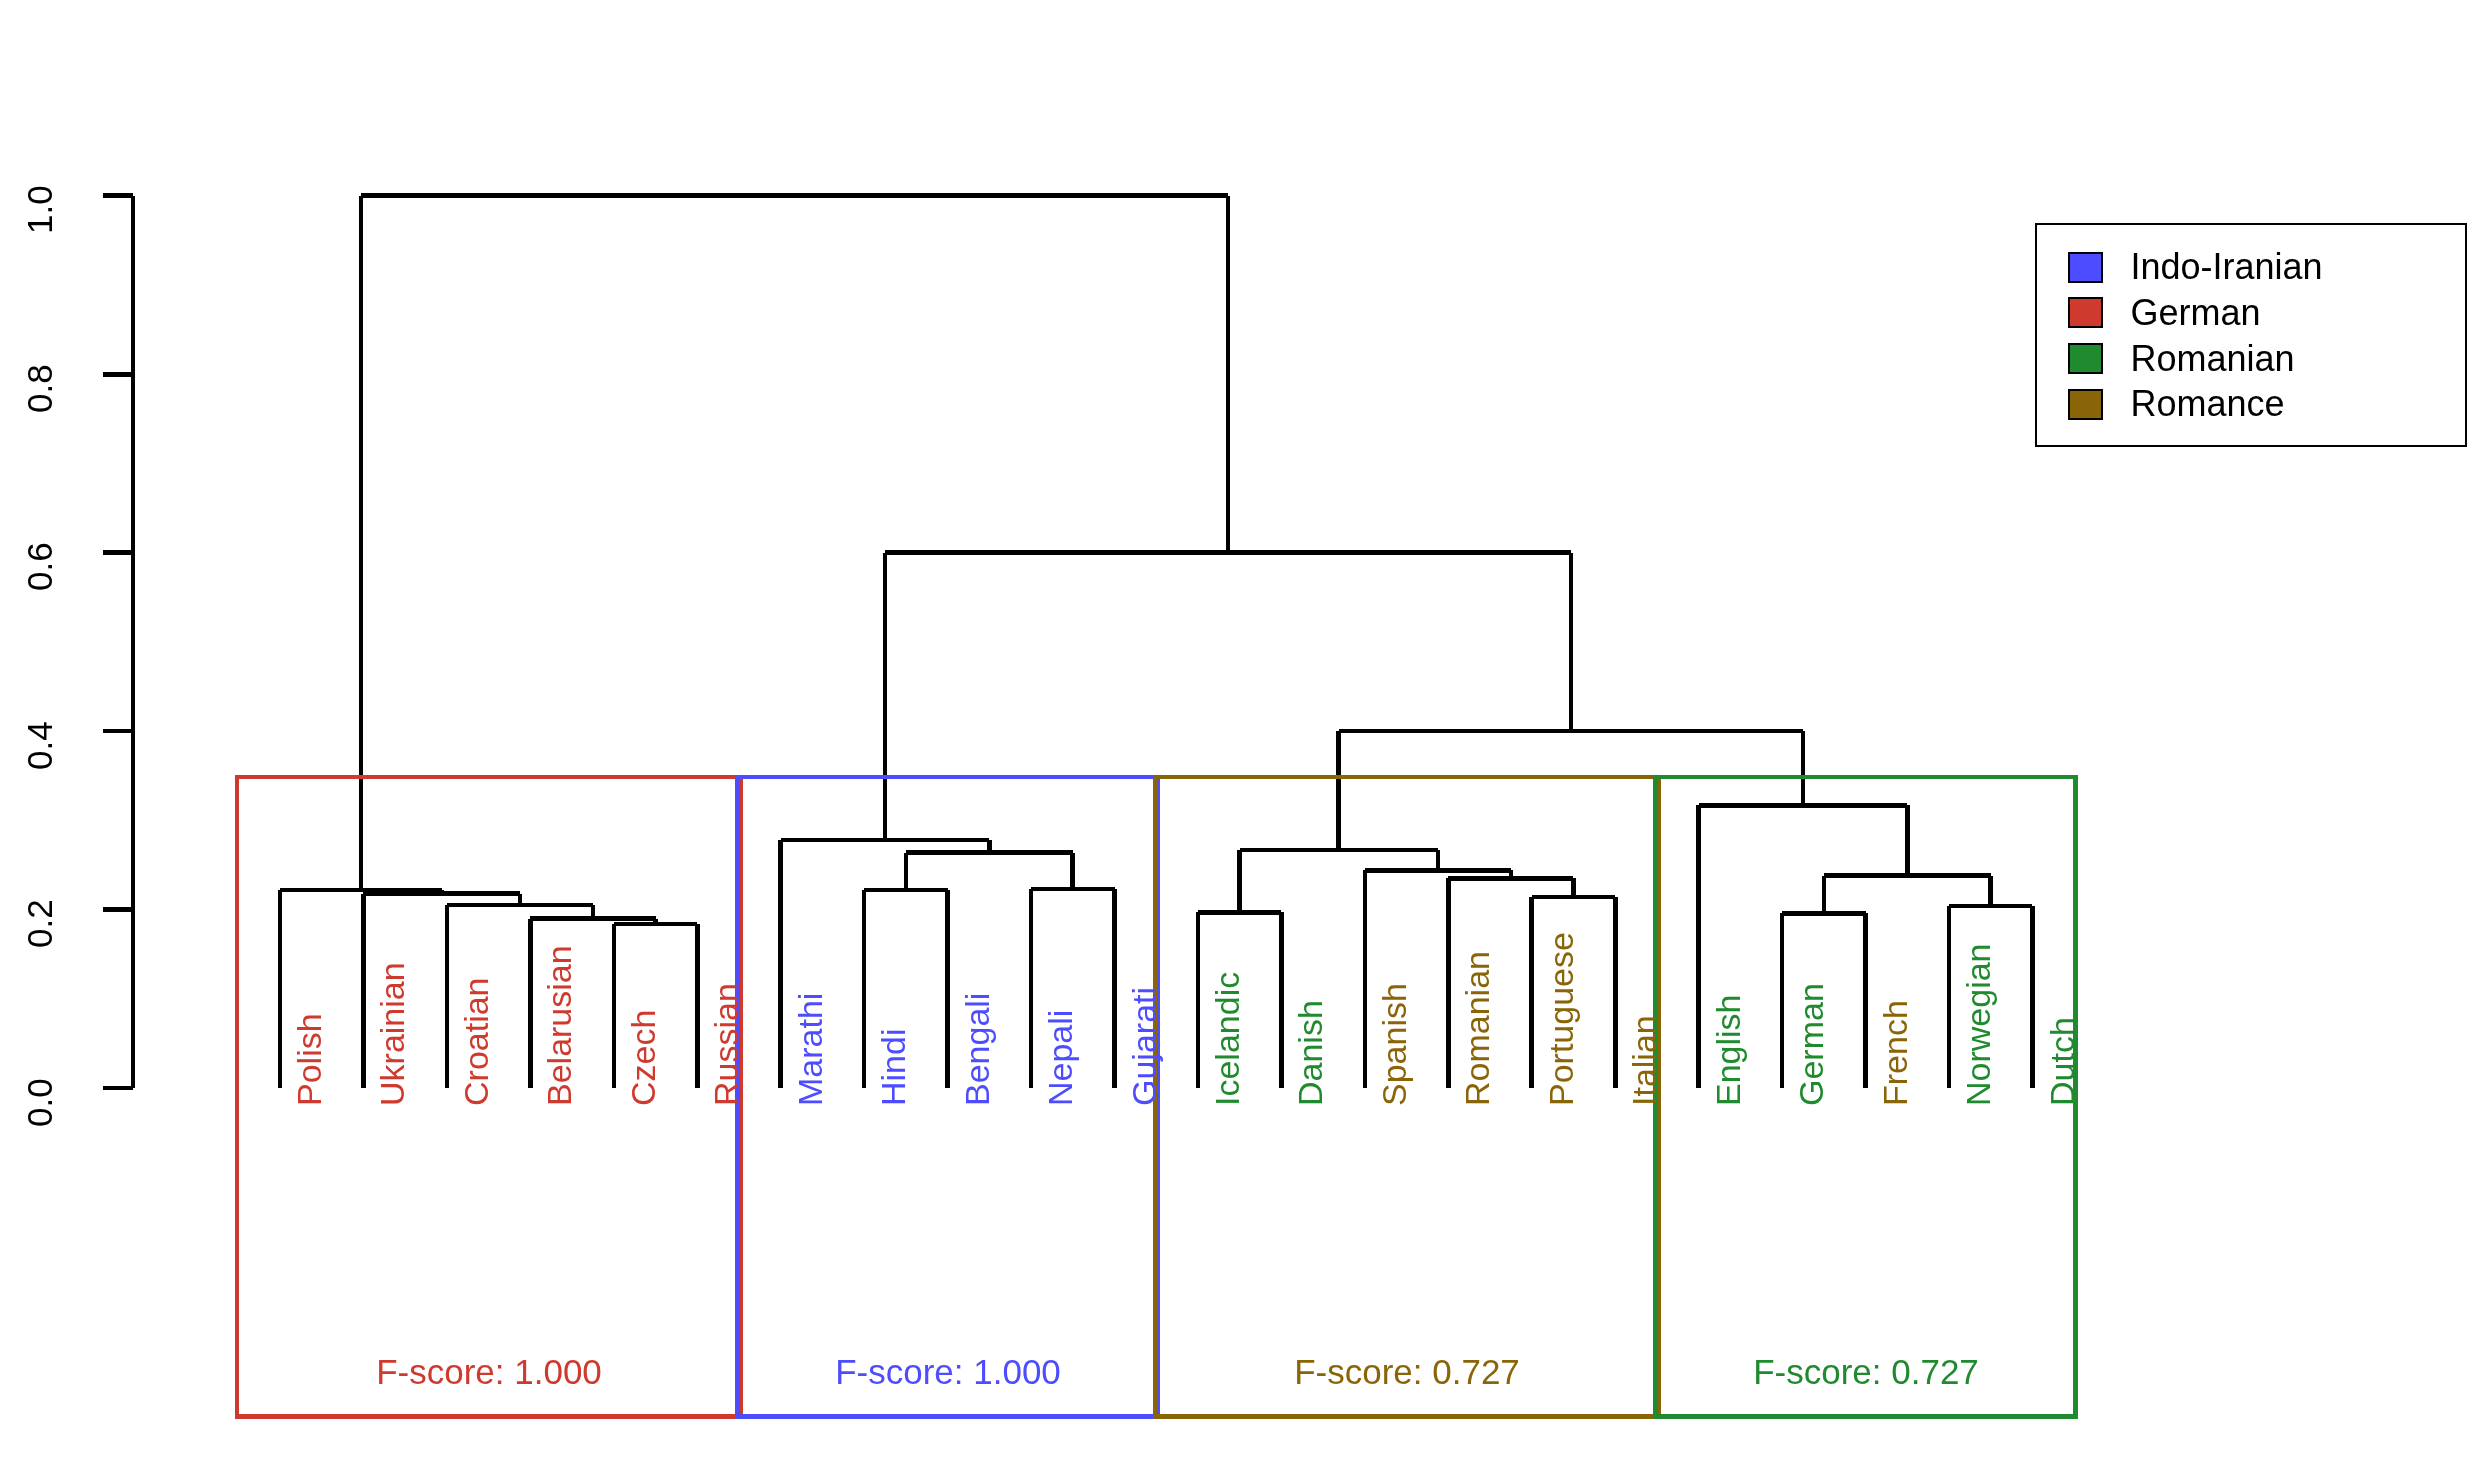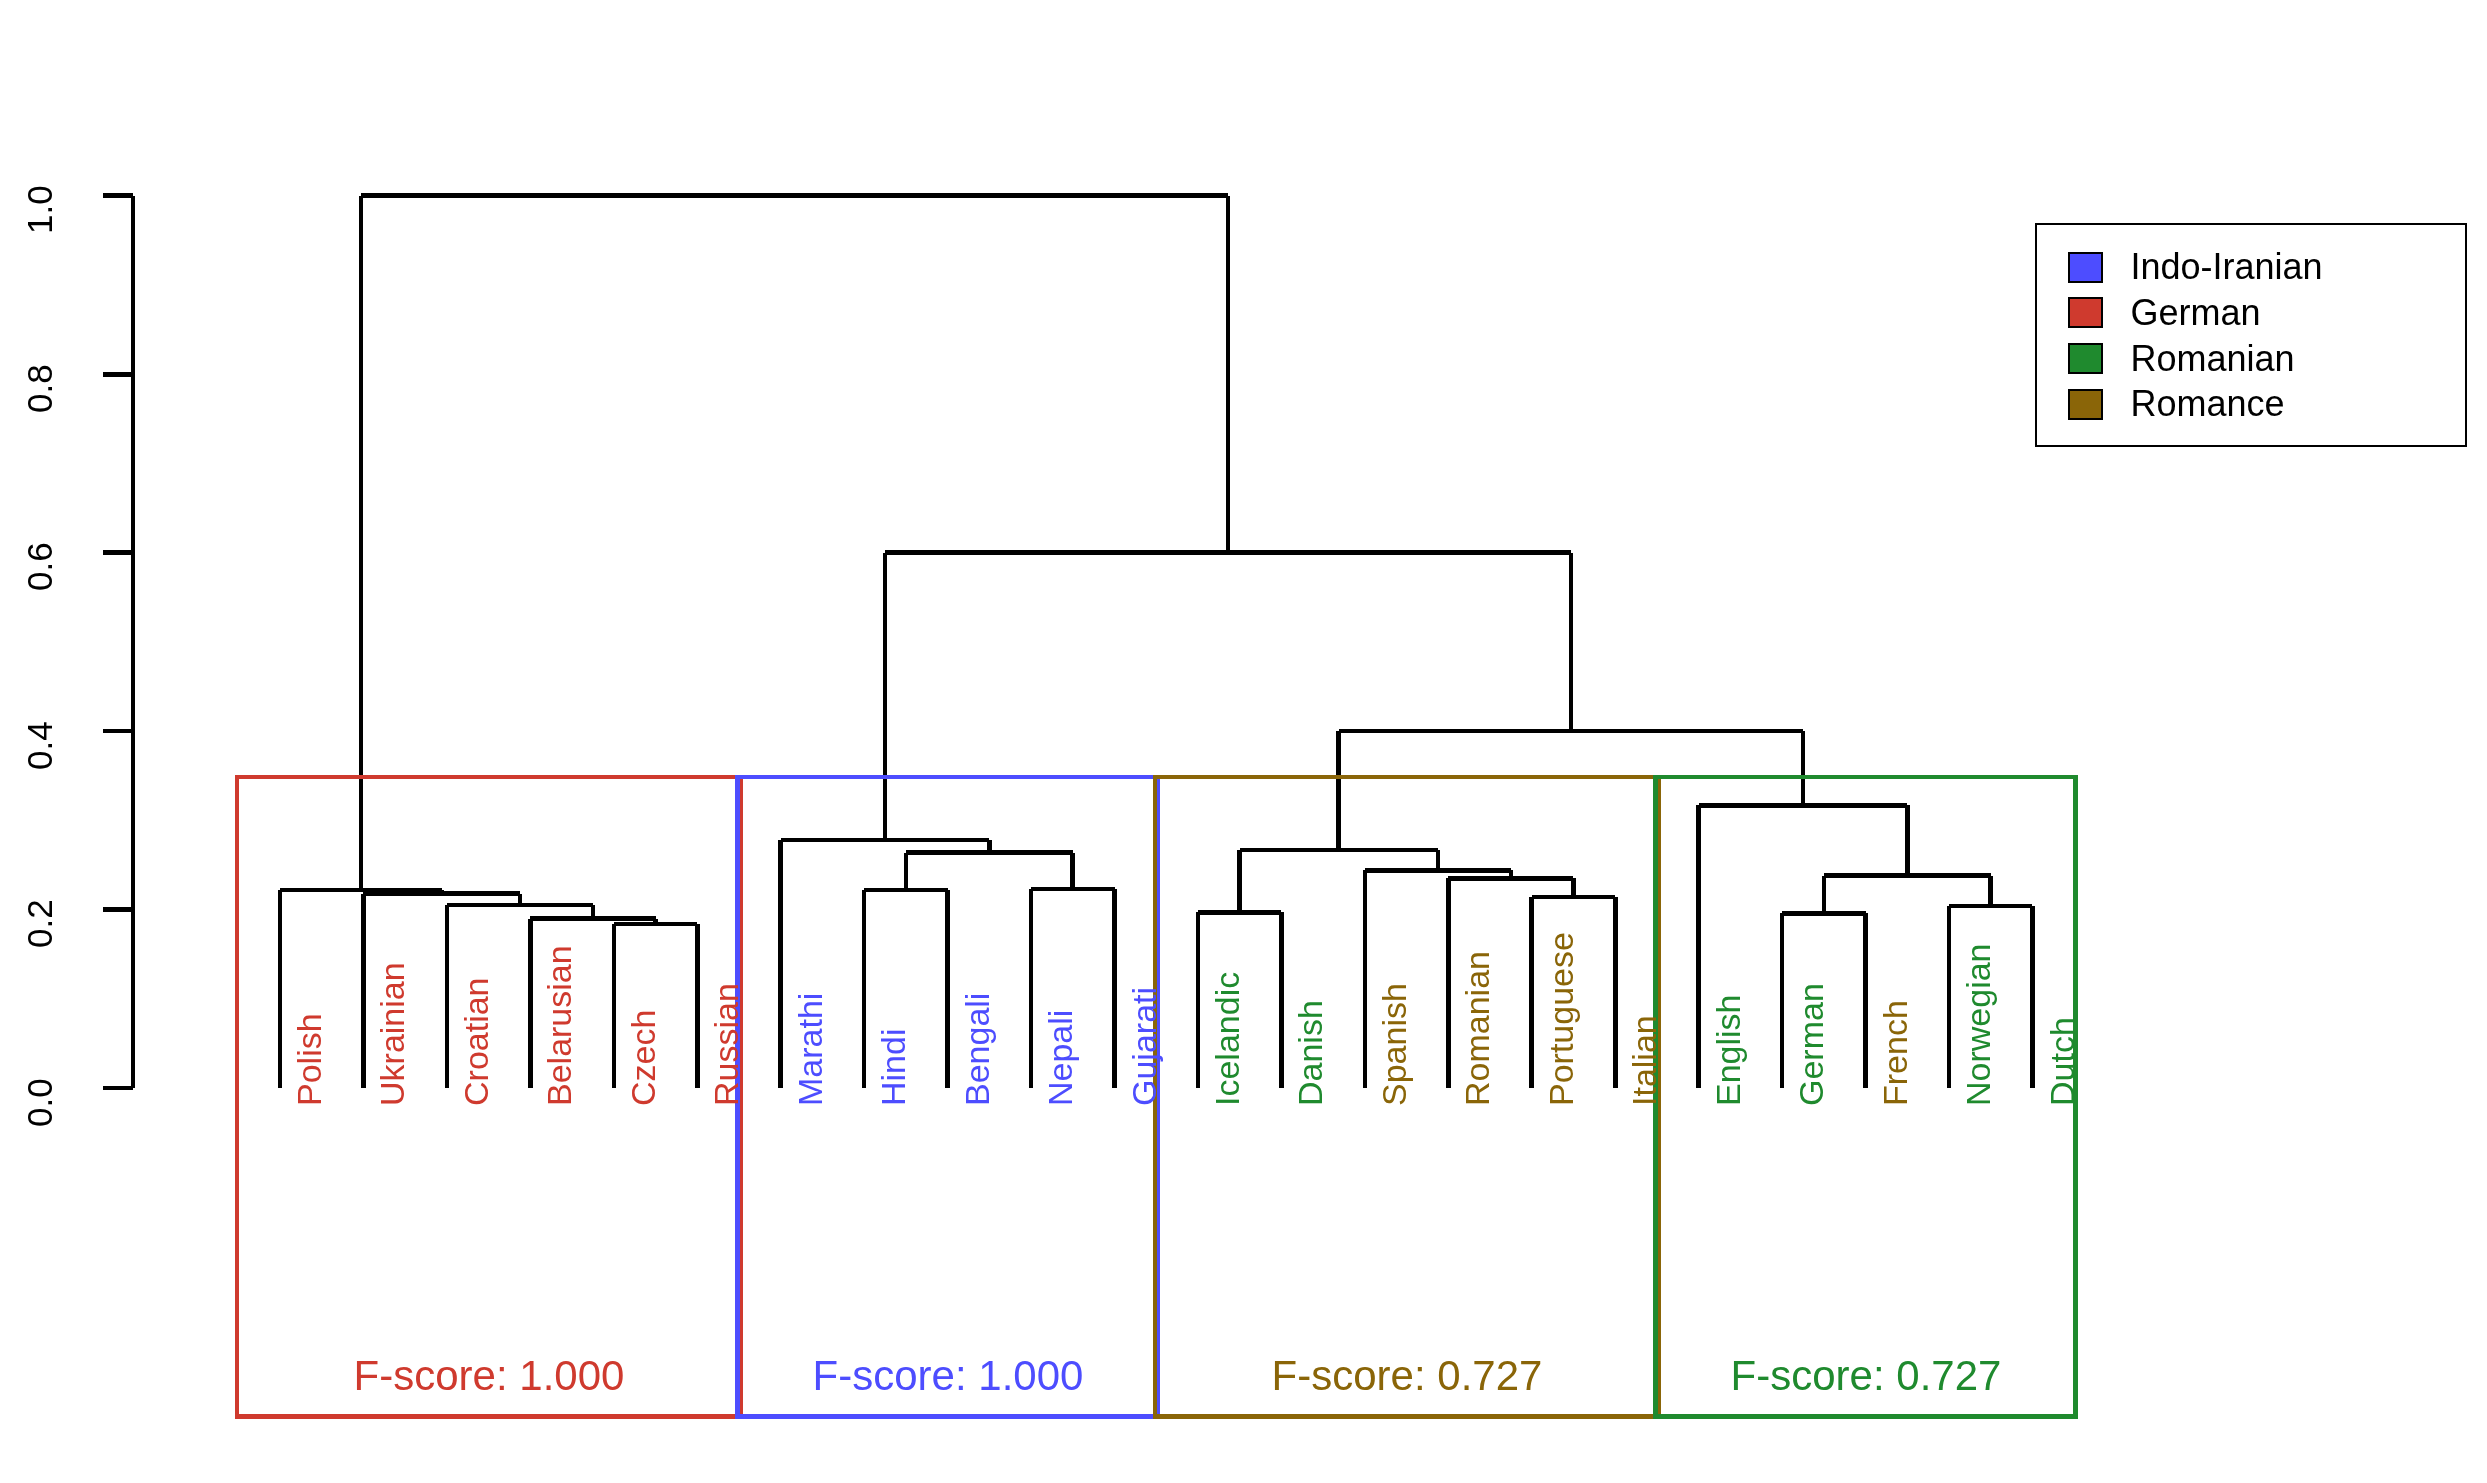--- a/index.html
+++ b/index.html
@@ -35,21 +35,21 @@
     position: absolute;
     transform-origin: left top;
     transform: rotate(-90deg);
     white-space: nowrap;
     font-size: 34px;
     font-family: "Liberation Sans", sans-serif;
     line-height: 1;
   }
   .fscore-label {
     position: absolute;
-    font-size: 42px;
+    font-size: 35px;
     font-family: "Liberation Sans", sans-serif;
     white-space: nowrap;
     text-align: center;
   }
   .axis-tick-label {
     position: absolute;
     transform-origin: left top;
     transform: rotate(-90deg);
     font-size: 35px;
     color: #000000;

